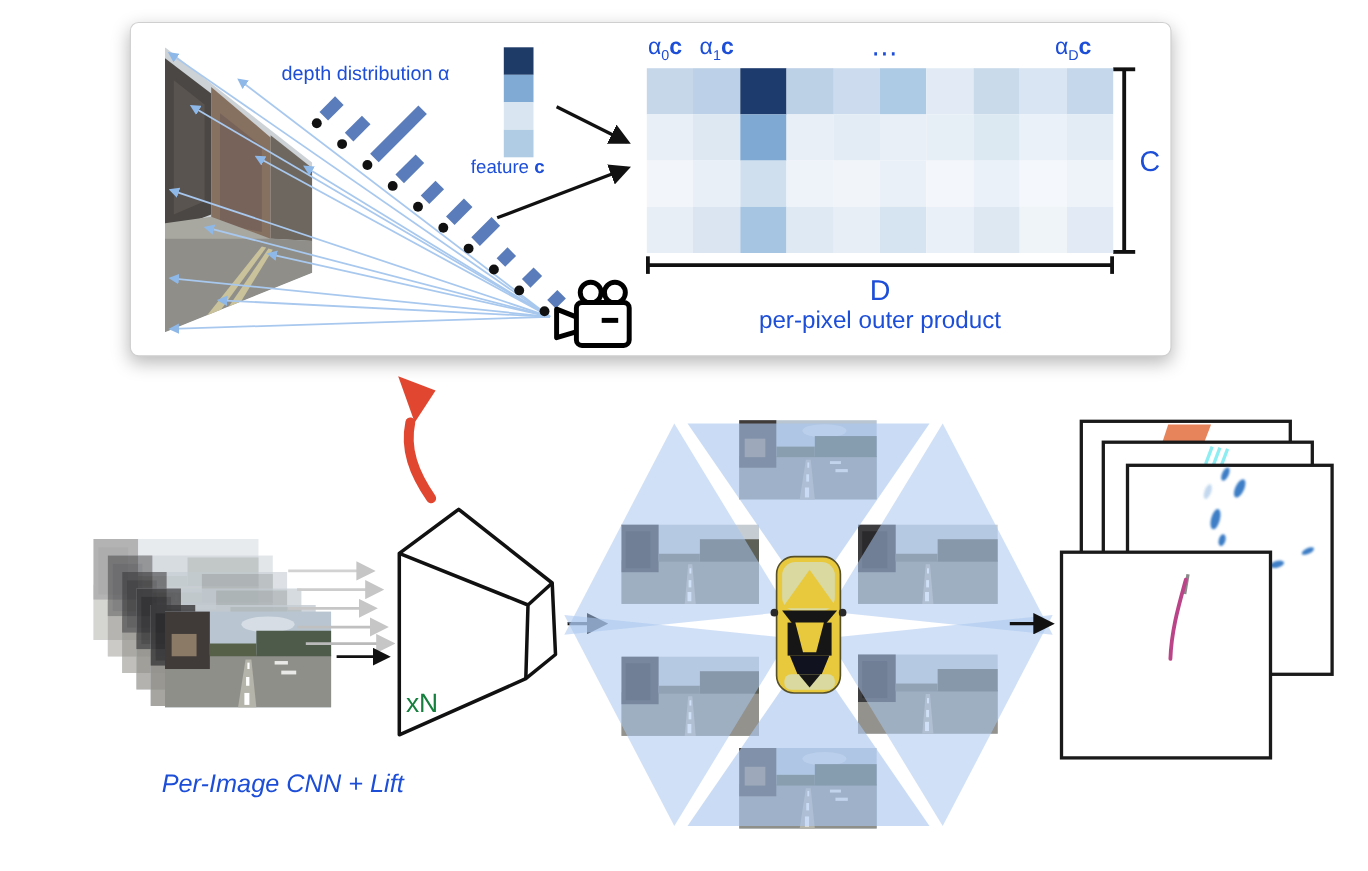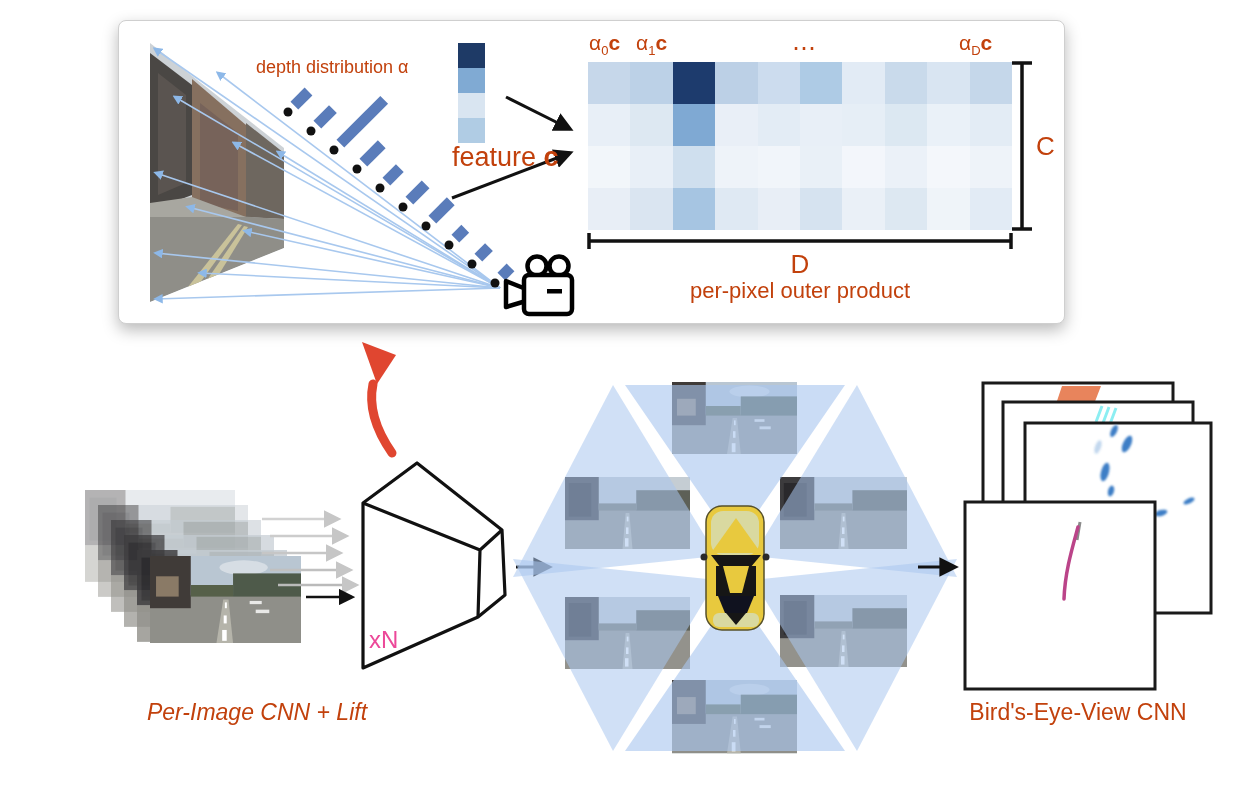--- a/index.html
+++ b/index.html
@@ -9,31 +9,31 @@
   
   .lift-box{left:118px;top:20px;width:945px;height:302px;background:#fff;
             border:1px solid #cfcfcf;border-radius:8px;
             box-shadow:0 6px 16px rgba(0,0,0,.28);}
   svg.overlay{left:0;top:0;width:1244px;height:792px;pointer-events:none;}
   
   .matrix-grid{left:588px;top:62px;display:grid;
                grid-template-columns:repeat(10,42.4px);grid-auto-rows:42px;}
   .mcell{width:42.4px;height:42px;}
   
-  .lbl{position:absolute;white-space:nowrap;color:#c2410c;}
+  .lbl{position:absolute;white-space:nowrap;color:#1d4ed8;}
   .depth-lbl{left:256px;top:57px;font-size:18px;}
-  .feature-lbl{left:452px;top:142px;font-size:27px;}
+  .feature-lbl{left:428px;top:142px;font-size:17px;}
   .mcol{top:31px;font-size:21px;}
   .mcol sub{font-size:62%;}
   .mcol b{font-weight:bold;}
   .ellipsis-lbl{left:806px;top:34px;font-size:24px;letter-spacing:4px;transform:translateX(-50%);}
   .c-dim{left:1036px;top:131px;font-size:26px;}
   .d-dim{left:800px;top:249px;font-size:26px;transform:translateX(-50%);}
   .caption{left:800px;top:278px;font-size:22px;transform:translateX(-50%);}
-  .xn-lbl{left:369px;top:626px;font-size:24px;color:#ec4899;}
+  .xn-lbl{left:369px;top:626px;font-size:24px;color:#15803d;}
   .stage{top:699px;font-size:23px;transform:translateX(-50%);}
   .s1{left:257px;font-style:italic;} .s2{left:507px;} .s3{left:1078px;}
 </style>
 </head>
 <body>
 
 <div class="canvas">
 
   <div class="abs lift-box"></div>
 
@@ -314,14 +314,13 @@
       <div class="mcell" style="background: rgb(226, 235, 245);"></div>
     </div>
 
   <div class="lbl c-dim">C</div>
   <div class="lbl d-dim">D</div>
   <div class="lbl caption">per-pixel outer product</div>
 
   <div class="lbl xn-lbl">xN</div>
 
   <div class="lbl stage s1">Per-Image CNN + Lift</div>
-  <div class="lbl stage s3">Bird's-Eye-View CNN</div>
 </div>
 
 </body></html>

